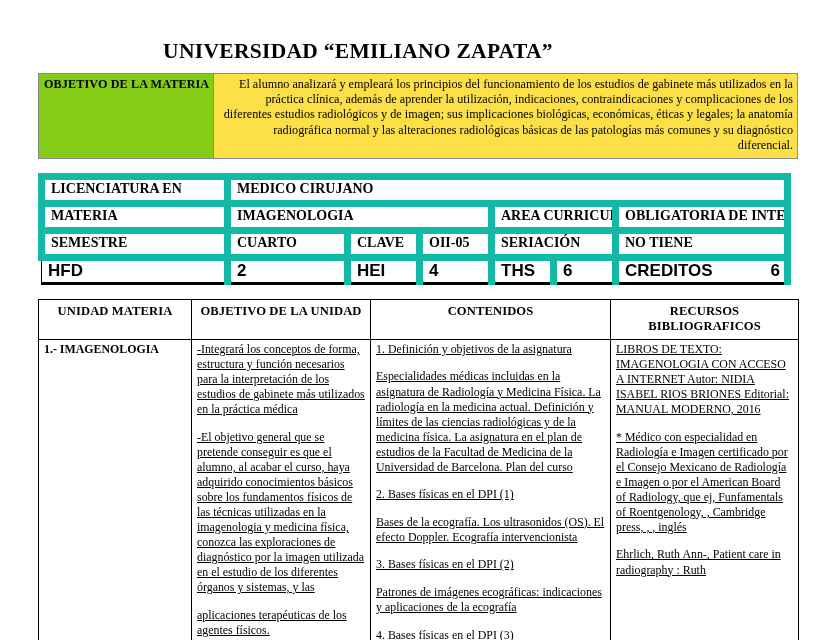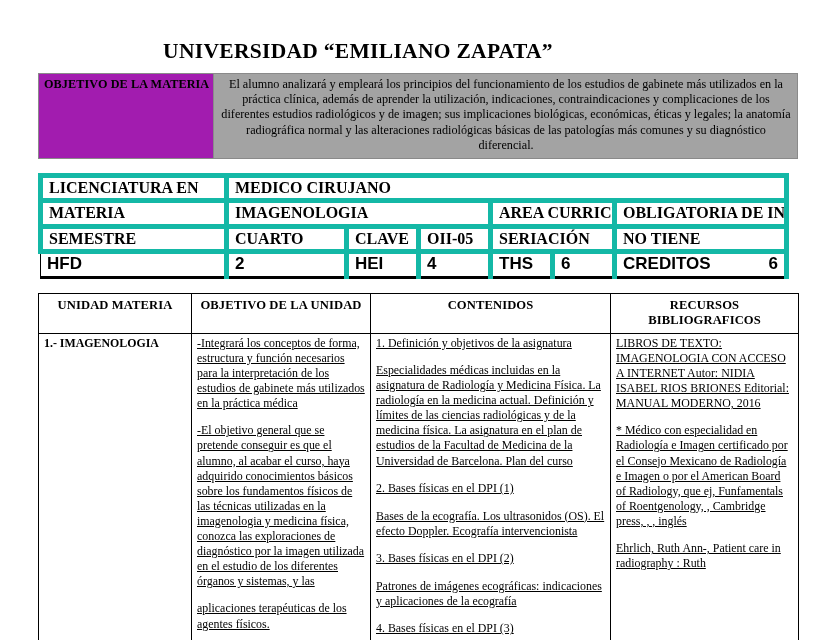--- a/index.html
+++ b/index.html
@@ -53,46 +53,46 @@
   }
   table.objective td {
     border: 1px solid #8a8a8a;
     vertical-align: top;
     padding: 3px 4px 4px 5px;
     font-size: 12.2px;
     line-height: 1.26;
   }
   td.objective-label {
     width: 165px;
-    background: #a21caf;
+    background: #84cc16;
     font-weight: bold;
     font-size: 11.6px;
     letter-spacing: 0.1px;
     white-space: nowrap;
     padding-left: 6px;
   }
   td.objective-text {
-    background: #a3a3a3;
-    text-align: center;
+    background: #fde047;
+    text-align: right;
     padding-right: 7px;
   }
 
   
   .info-wrap {
     padding: 14px 30px 0 38px;
   }
   table.info {
     width: 746px;
     border-left: 1px solid #000;
     border-right: 1px solid #000;
     border-top: 1px solid #000;
   }
   table.info td {
-    border: 5px solid #14b8a6;
-    font-size: 16px;
+    border: 7px solid #14b8a6;
+    font-size: 14px;
     font-weight: bold;
     padding: 1px 4px 2px 6px;
     height: 17px;
     line-height: 1.1;
     white-space: nowrap;
     overflow: hidden;
   }
   table.info tr.hours-row td {
     font-family: "Liberation Sans", "DejaVu Sans", sans-serif;
     font-size: 17px;

